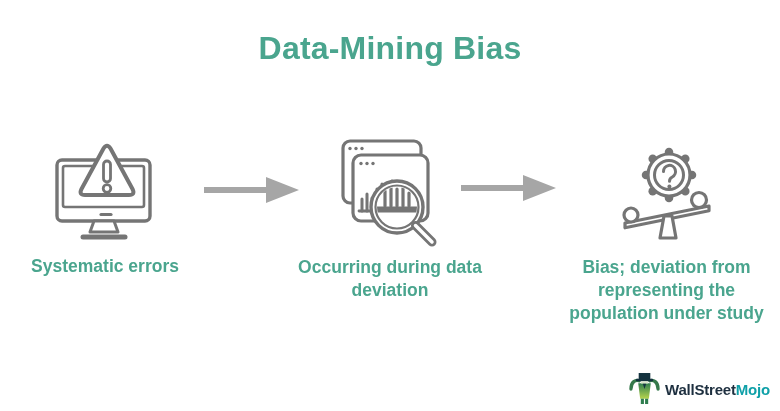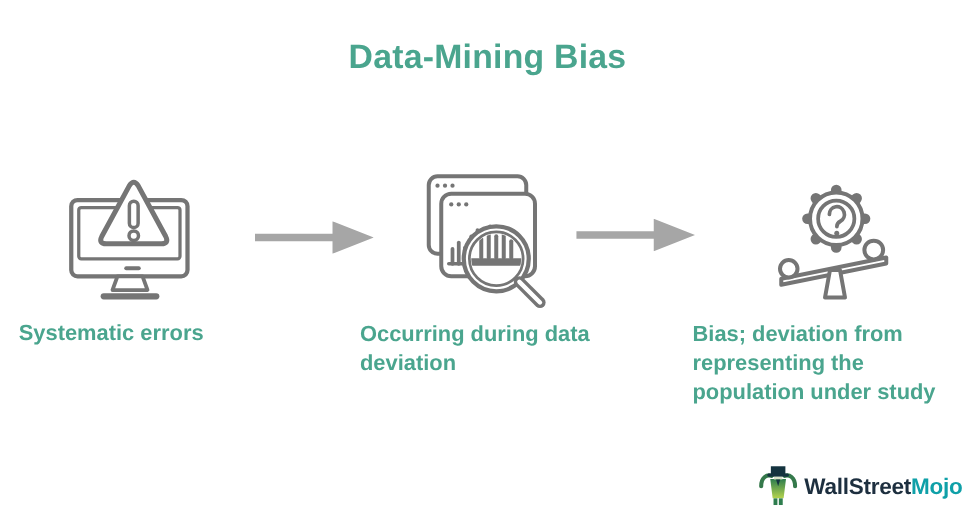--- a/index.html
+++ b/index.html
@@ -2,40 +2,40 @@
 <html><head>
 <meta charset="utf-8">
 <style>
   html,body{margin:0;padding:0;background:#fff;}
   #stage{
     position:relative;width:780px;height:411px;background:#ffffff;
     font-family:"Liberation Sans",sans-serif;overflow:hidden;
   }
   .title{
     position:absolute;top:30px;left:0;width:780px;text-align:center;
-    font-size:27px;font-weight:bold;color:#4AA58E;letter-spacing:.2px;
+    font-size:32px;font-weight:bold;color:#4AA58E;letter-spacing:.2px;
   }
-  .step{position:absolute;}
+  .step{position:absolute;text-align:center;}
   .step .icon-wrap{display:flex;justify-content:center;align-items:flex-end;}
   .step .label{
     font-size:17.5px;font-weight:bold;color:#4AA58E;line-height:1.3;
   }
   #step-1{left:15px;top:140px;width:180px;}
   #step-1 .label{margin-top:13px;}
   #step-2{left:288px;top:133px;width:204px;}
   #step-2 .label{margin-top:8px;}
   #step-3{left:554px;top:144px;width:225px;}
   #step-3 .label{margin-top:12px;}
   .arrow{position:absolute;}
   #arrow-1{left:204px;top:177px;}
   #arrow-2{left:461px;top:175px;}
   .logo{
     position:absolute;right:10px;bottom:5px;display:flex;align-items:center;gap:5px;
   }
-  .logo .brand{font-size:18px;font-weight:800;letter-spacing:-.2px;}
+  .logo .brand{font-size:15px;font-weight:800;letter-spacing:-.2px;}
   .logo .brand .p1{color:#1D2F3F;}
   .logo .brand .p2{color:#0FA0A8;}
   svg{display:block;}
 </style>
 </head>
 <body>
 
 <div id="stage">
 
   <div class="title">Data-Mining Bias</div>

